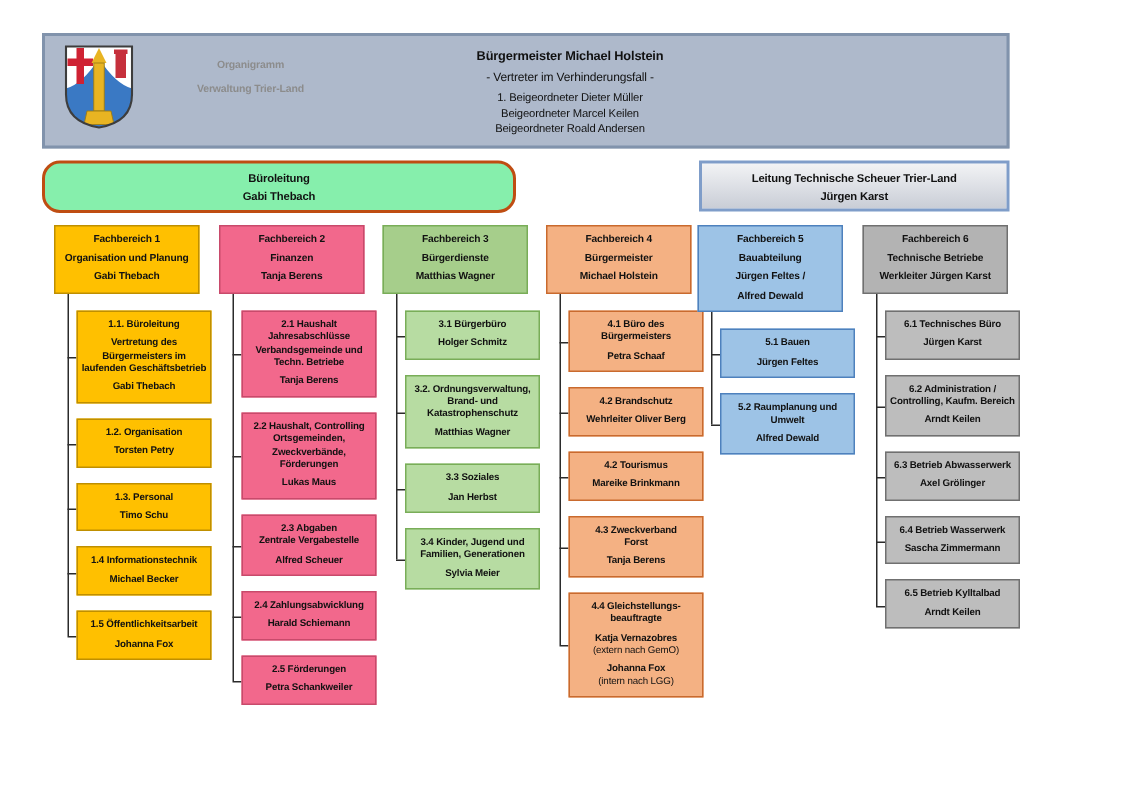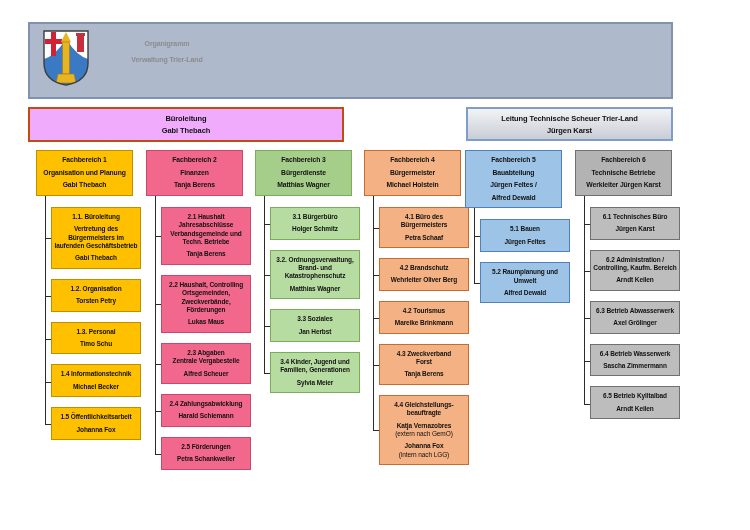--- a/index.html
+++ b/index.html
@@ -70,23 +70,30 @@
         <polygon points="24,3 29,13 19,13" fill="#e8b422"></polygon>
         <rect x="20.5" y="13" width="7" height="32" fill="#e8b422" stroke="#9c7b14" stroke-width="0.6"></rect>
         <polygon points="16,45 32,45 34,54 14,54" fill="#e8b422" stroke="#9c7b14" stroke-width="0.6"></polygon>
       </g>
       <path d="M2,2 H46 V34 C46,48 36,54 24,56 C12,54 2,48 2,34 Z" fill="none" stroke="#3d3d3d" stroke-width="1.4"></path>
     </svg>
     <div class="org-label">
       <div class="l1">Organigramm</div>
       <div class="l2">Verwaltung Trier-Land</div>
     </div>
+    <div class="title-block">
+      <div class="h-title">Bürgermeister Michael Holstein</div>
+      <div class="h-sub">- Vertreter im Verhinderungsfall -</div>
+      <div class="h-dep first">1. Beigeordneter Dieter Müller</div>
+      <div class="h-dep">Beigeordneter Marcel Keilen</div>
+      <div class="h-dep">Beigeordneter Roald Andersen</div>
+    </div>
   </div>
 
-  <div class="bar bar-orange" style="background: #f0abfc; border-color: rgb(191, 77, 18);">
+  <div class="bar bar-orange" style="background: #86efac; border-color: rgb(191, 77, 18); border-radius: 12px;">
     <div class="bar-l1">Büroleitung</div>
     <div class="bar-l2">Gabi Thebach</div>
   </div>
 
   <div class="bar bar-leitung" style="border-color: rgb(127, 157, 201);">
     <div class="bar-l1">Leitung Technische Scheuer Trier-Land</div>
     <div class="bar-l2">Jürgen Karst</div>
   </div>
 
   <div id="columns">

